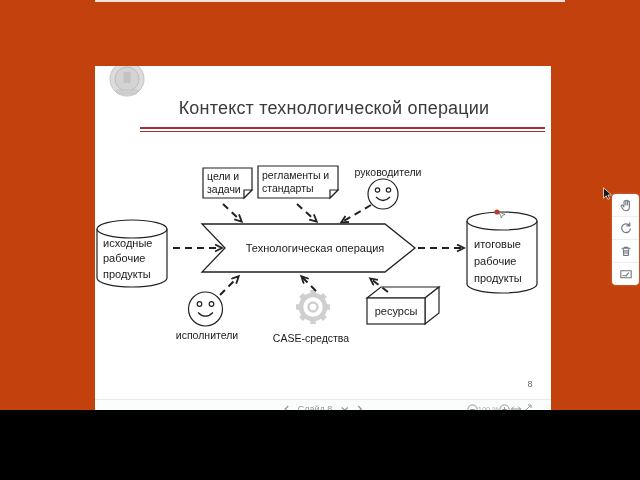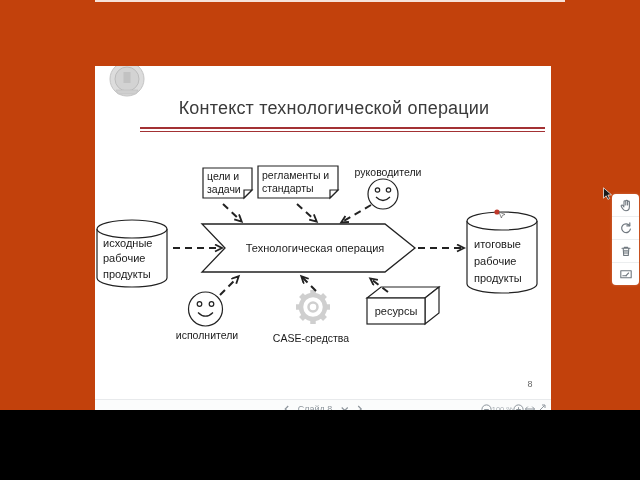--- a/index.html
+++ b/index.html
@@ -15,21 +15,21 @@
   .rule2{position:absolute;left:45px;right:6px;top:65px;height:1px;background:#a33134;}
   #diagram{position:absolute;left:0;top:95px;}
   #page-num{position:absolute;left:425px;top:313px;width:20px;text-align:center;
             font-size:9px;color:#666;}
   
   #toolbar{position:absolute;left:0;right:0;bottom:0;height:18px;background:#fbfcfc;
            border-top:1px solid #e8eaec;}
   #nav-group{position:absolute;left:50%;top:0;height:18px;transform:translateX(-50%);
              display:flex;align-items:center;gap:8px;color:#8d959c;text-align:center;}
   #nav-group .lbl{font-size:9px;color:#8d959c;}
-  #zoom-group{position:absolute;right:5px;top:0;height:18px;display:flex;align-items:center;gap:0;}
+  #zoom-group{position:absolute;right:19px;top:0;height:18px;display:flex;align-items:center;gap:0;}
   .tb-btn{display:flex;align-items:center;justify-content:center;cursor:pointer;}
   .zoom-lbl{font-size:7.5px;color:#a6adb3;}
   
   #side-toolbar{position:absolute;left:612px;top:194px;width:27px;background:#fff;
                 border-radius:4px;box-shadow:0 0 3px rgba(255,255,255,.25);}
   .side-btn{height:22px;display:flex;align-items:center;justify-content:center;
             border-bottom:1px solid #eceeef;cursor:pointer;}
   .side-btn:last-child{border-bottom:none;}
   #mouse-cursor{position:absolute;left:602px;top:187px;}
   svg text{font-family:"Liberation Sans",sans-serif;}

